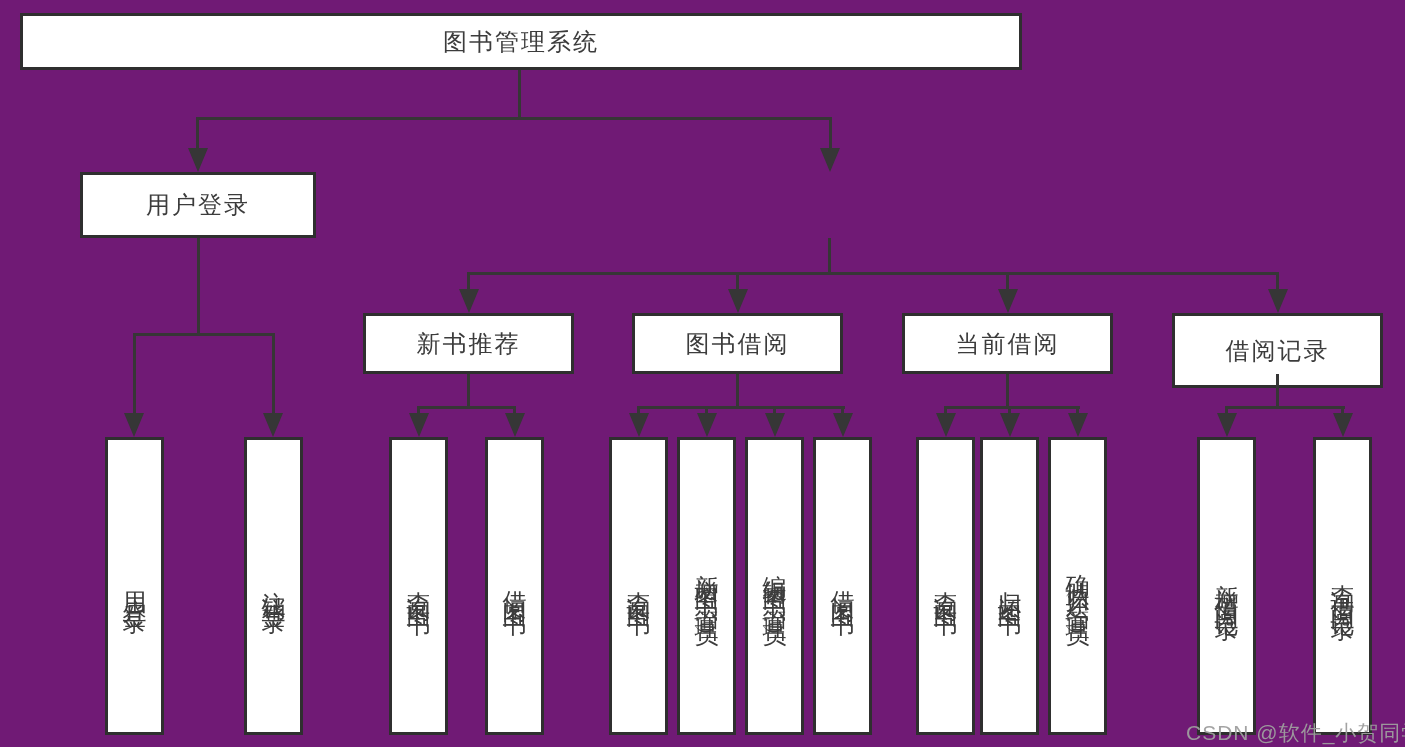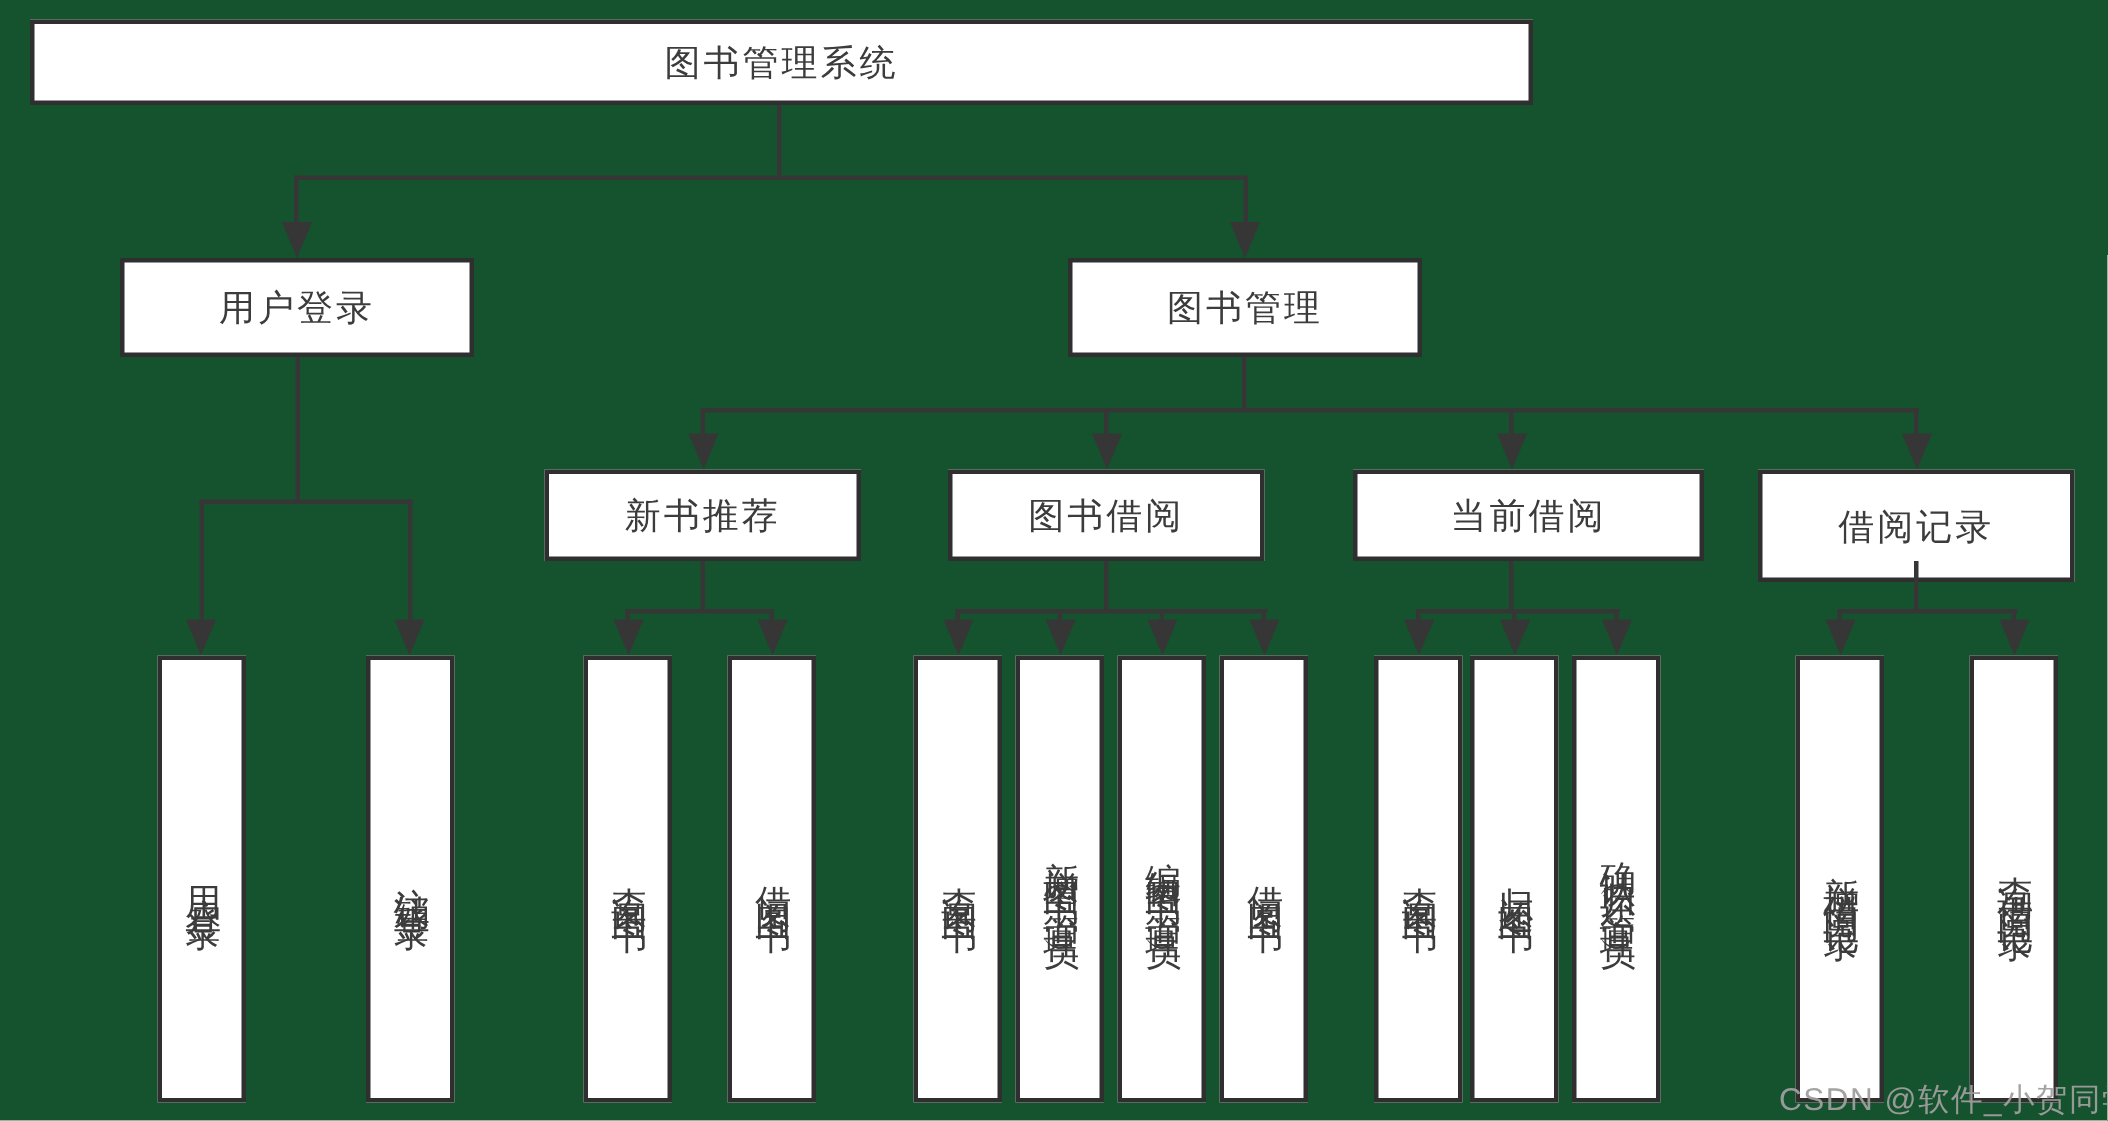--- a/index.html
+++ b/index.html
@@ -1,19 +1,19 @@
 <!DOCTYPE html>
 <html><head>
 <meta charset="utf-8">
 <style>
   html,body { margin:0; padding:0; background:#fff; }
   .stage {
     position:relative;
     width:1405px; height:747px;
-    background:#14532d;
+    background:#701a75;
     font-family:"Liberation Sans","DejaVu Sans",sans-serif;
     overflow:hidden;
     text-align:right;
   }
   .box {
     position:absolute;
     background:#ffffff;
     border:3px solid #2f2f2f;
     box-sizing:border-box;
     display:flex;
@@ -62,23 +62,20 @@
   <div class="vl" style="left:518px;top:70px;height:49px"></div>
   <div class="hl" style="left:196px;top:117px;width:636px"></div>
   <div class="vl" style="left:196px;top:117px;height:36px"></div>
   <div class="arr" style="left:188px;top:148px"></div>
   <div class="vl" style="left:829px;top:117px;height:36px"></div>
   <div class="arr" style="left:820px;top:148px"></div>
 
   <div class="box h" style="left:80px;top:172px;width:236px;height:66px">
     <span class="lbl">用户登录</span>
   </div>
-  <div class="box h" style="left:712px;top:172px;width:236px;height:66px">
-    <span class="lbl">图书管理</span>
-  </div>
 
   <div class="vl" style="left:197px;top:238px;height:97px"></div>
   <div class="hl" style="left:133px;top:333px;width:142px"></div>
   <div class="vl" style="left:133px;top:333px;height:82px"></div>
   <div class="arr" style="left:124px;top:413px"></div>
   <div class="vl" style="left:272px;top:333px;height:82px"></div>
   <div class="arr" style="left:263px;top:413px"></div>
 
   <div class="vl" style="left:828px;top:238px;height:37px"></div>
   <div class="hl" style="left:467px;top:272px;width:812px"></div>
@@ -90,21 +87,21 @@
   <div class="arr" style="left:998px;top:289px"></div>
   <div class="vl" style="left:1276px;top:272px;height:20px"></div>
   <div class="arr" style="left:1268px;top:289px"></div>
 
   <div class="box h" style="left:632px;top:313px;width:211px;height:61px">
     <span class="lbl">图书借阅</span>
   </div>
   <div class="box h" style="left:363px;top:313px;width:211px;height:61px">
     <span class="lbl">新书推荐</span>
   </div>
-  <div class="box h" style="left:902px;top:313px;width:234px;height:61px">
+  <div class="box h" style="left:902px;top:313px;width:211px;height:61px">
     <span class="lbl">当前借阅</span>
   </div>
   <div class="box h" style="left:1172px;top:313px;width:211px;height:75px">
     <span class="lbl">借阅记录</span>
   </div>
 
   <div class="vl" style="left:467px;top:374px;height:34px"></div>
   <div class="hl" style="left:417px;top:406px;width:99px"></div>
   <div class="vl" style="left:417px;top:406px;height:10px"></div>
   <div class="arr" style="left:409px;top:413px"></div>

